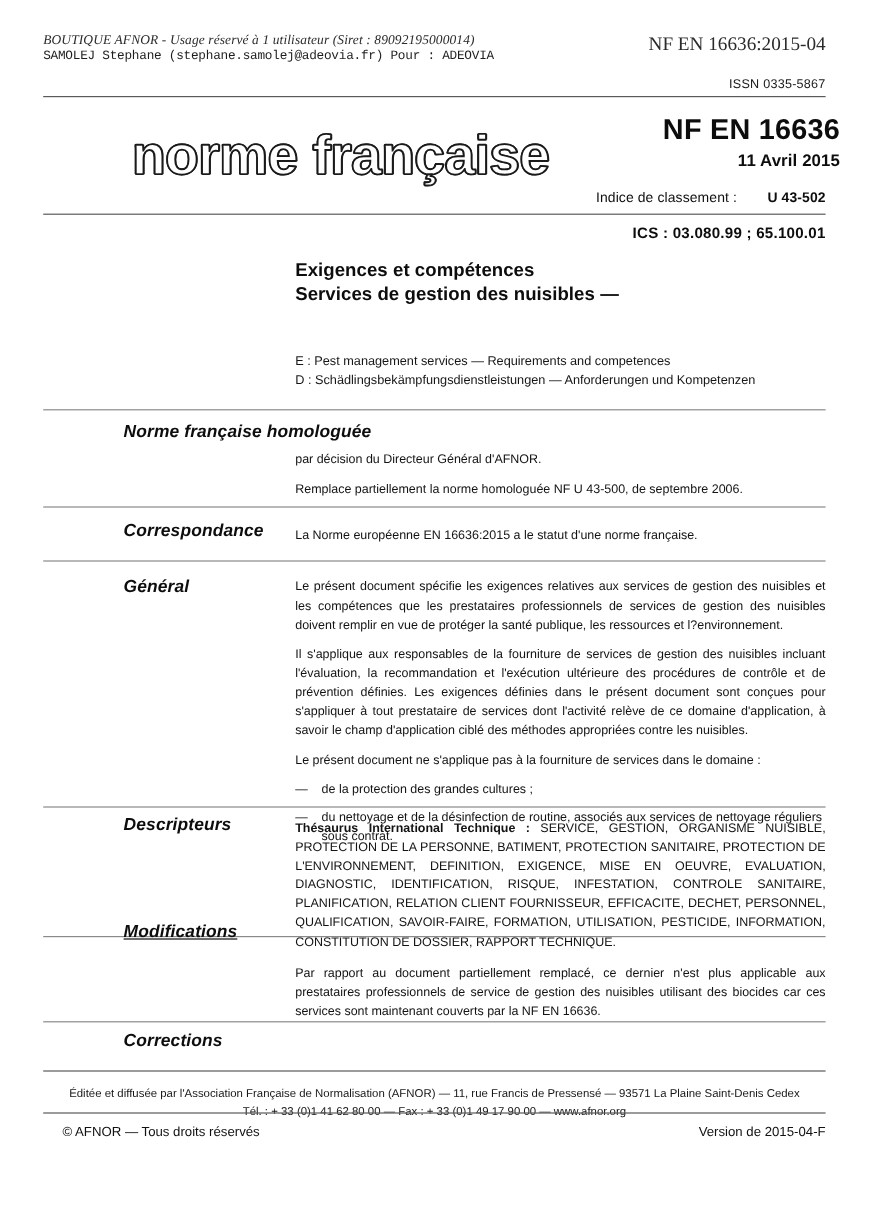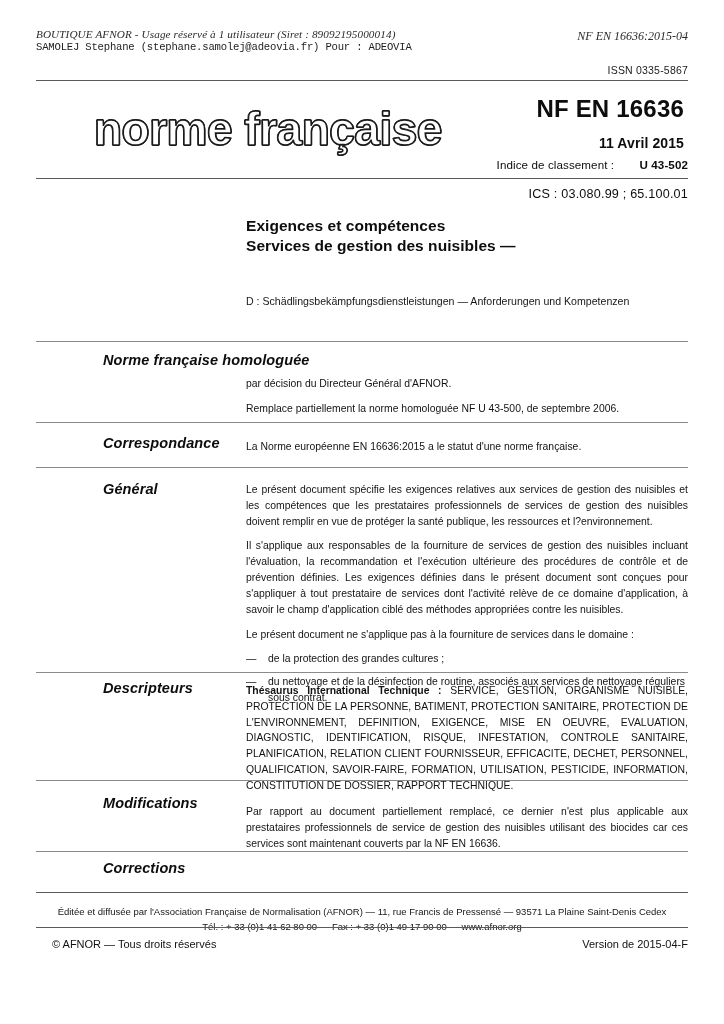--- a/index.html
+++ b/index.html
@@ -46,22 +46,21 @@
     color: #1d1d1d;
     margin-top: 1px;
     letter-spacing: -0.2px;
     white-space: nowrap;
   }
   .uh-ref {
     position: absolute;
     right: 0;
     top: 1px;
     font-family: "Liberation Serif", serif;
-    font-style: italic;
-    font-size: 12px;
+    font-size: 16px;
     color: #2b2b2b;
     white-space: nowrap;
   }
 
   .issn {
     position: absolute;
     right: 36px;
     top: 64px;
     font-size: 10.5px;
     color: #1a1a1a;
@@ -75,21 +74,21 @@
     width: 652px;
     height: 0;
     border-top: 1px solid #6e6e6e;
   }
   .rule.thin { border-top: 1px solid #8a8a8a; }
   .rule.mid  { border-top: 1px solid #5a5a5a; }
 
   
   .masthead {
     position: absolute;
-    left: 32px;
+    left: 48px;
     top: 96px;
     width: 652px;
     height: 78px;
   }
   .nf-outline {
     position: absolute;
     left: 62px;
     top: 6px;
     font-size: 46px;
     font-weight: bold;
@@ -110,38 +109,38 @@
   }
   .ref-code {
     font-size: 24px;
     font-weight: bold;
     letter-spacing: 0.2px;
     line-height: 1.08;
   }
   .ref-date {
     font-size: 14px;
     font-weight: bold;
-    margin-top: 13px;
+    margin-top: 3px;
     letter-spacing: 0.1px;
   }
   .indice {
     position: absolute;
     right: 36px;
     top: 158px;
     font-size: 11.6px;
     letter-spacing: 0.1px;
   }
   .indice b { font-weight: bold; padding-left: 22px; }
 
   .ics {
     position: absolute;
     right: 36px;
     top: 187px;
     font-size: 12.6px;
-    font-weight: normal;
+    font-weight: bold;
     letter-spacing: 0.2px;
     margin-left: 28px;
   }
 
   
   .main-title {
     position: absolute;
     left: 246px;
     top: 216px;
     width: 442px;
@@ -250,20 +249,21 @@
   <div class="rule mid" style="top:178px;"></div>
 
   <div class="ics">ICS : 03.080.99 ; 65.100.01</div>
 
   <div class="main-title">
     <div>Exigences et compétences</div>
     <div>Services de gestion des nuisibles —</div>
   </div>
 
   <div class="alt-titles">
+    <div>E : Pest management services — Requirements and competences</div>
     <div>D : Schädlingsbekämpfungsdienstleistungen — Anforderungen und Kompetenzen</div>
   </div>
 
   <div class="rule thin" style="top:341px;"></div>
 
   <div class="sec-label" style="top:352px;">Norme française homologuée</div>
   <div class="sec-body" style="top:376px;">
     <p>par décision du Directeur Général d'AFNOR.</p>
     <p>Remplace partiellement la norme homologuée NF U 43-500, de septembre 2006.</p>
   </div>
@@ -296,21 +296,21 @@
 
   <div class="rule thin" style="top:672px;"></div>
 
   <div class="sec-label" style="top:680px;">Descripteurs</div>
   <div class="sec-body descr-body" style="top:683px;">
     <p><b>Thésaurus International Technique :</b> <span>SERVICE, GESTION, ORGANISME NUISIBLE, PROTECTION DE LA PERSONNE, BATIMENT, PROTECTION SANITAIRE, PROTECTION DE L'ENVIRONNEMENT, DEFINITION, EXIGENCE, MISE EN OEUVRE, EVALUATION, DIAGNOSTIC, IDENTIFICATION, RISQUE, INFESTATION, CONTROLE SANITAIRE, PLANIFICATION, RELATION CLIENT FOURNISSEUR, EFFICACITE, DECHET, PERSONNEL, QUALIFICATION, SAVOIR-FAIRE, FORMATION, UTILISATION, PESTICIDE, INFORMATION, CONSTITUTION DE DOSSIER, RAPPORT TECHNIQUE.</span></p>
   </div>
 
   <div class="rule thin" style="top:780px;"></div>
 
-  <div class="sec-label" style="top:795px;">Modifications</div>
+  <div class="sec-label" style="top:769px;text-decoration:underline;">Modifications</div>
   <div class="sec-body" style="top:804px;">
     <p>Par rapport au document partiellement remplacé, ce dernier n'est plus applicable aux prestataires professionnels de service de gestion des nuisibles utilisant des biocides car ces services sont maintenant couverts par la NF EN 16636.</p>
   </div>
 
   <div class="rule thin" style="top:851px;"></div>
 
   <div class="sec-label" style="top:860px;">Corrections</div>
   <div class="sec-body" style="top:864px;">
     <p></p>
   </div>

